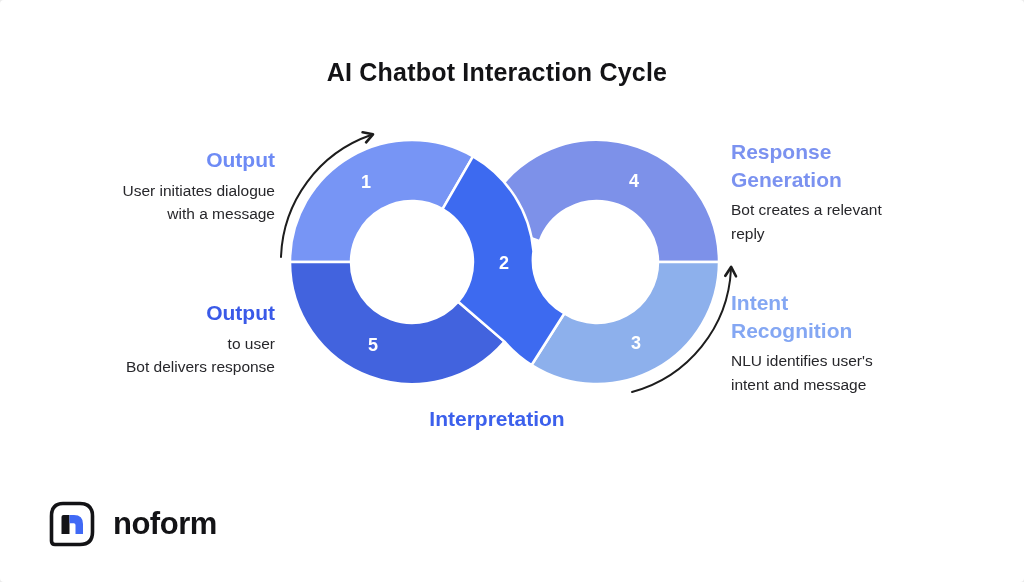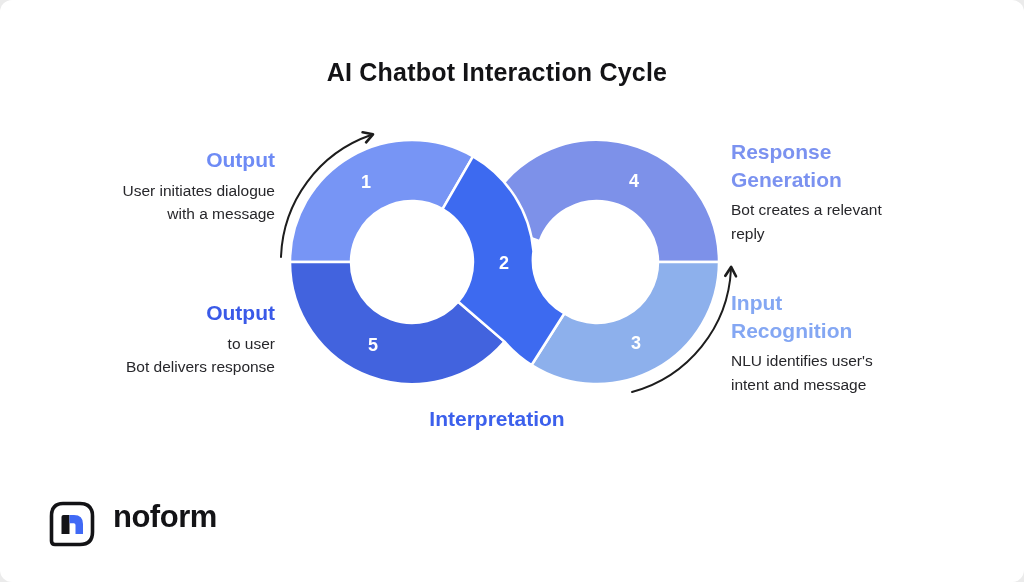--- a/index.html
+++ b/index.html
@@ -1,18 +1,18 @@
 <!DOCTYPE html>
 <html><head>
 <meta charset="utf-8">
 <style>
   html,body{margin:0;padding:0;background:#ebebeb;}
   .frame{
     position:relative;width:1024px;height:582px;background:#ffffff;
-    border-radius:12px;overflow:hidden;
+    border-radius:4px;overflow:hidden;
     font-family:"Liberation Sans","DejaVu Sans",sans-serif;
   }
   .title{
     position:absolute;top:58px;left:497px;transform:translateX(-50%);
     font-size:25px;font-weight:700;color:#131316;white-space:nowrap;letter-spacing:.2px;
   }
   .diagram-svg{position:absolute;left:0;top:0;}
   .num{
     font-family:"Liberation Sans","DejaVu Sans",sans-serif;
     font-size:18px;font-weight:700;fill:#ffffff;
@@ -22,21 +22,21 @@
   .label .d{font-size:15.5px;font-weight:400;line-height:1.5;color:#27272b;white-space:nowrap;}
   .label .d{margin-top:5px;}
   .align-right{text-align:right;}
   .align-left{text-align:left;}
   .align-center{text-align:center;transform:translateX(-50%);}
   .c-input{color:#6e8bf5;}
   .c-output{color:#3a5ae8;}
   .c-interpretation{color:#3c60ec;}
   .c-intent{color:#84a7f3;}
   .c-response{color:#7b92f0;}
-  .logo{position:absolute;left:47px;top:499px;display:flex;align-items:flex-start;gap:16px;}
+  .logo{position:absolute;left:47px;top:499px;display:flex;align-items:center;gap:16px;}
   .logo-text{font-size:31px;font-weight:700;color:#131316;letter-spacing:-0.5px;}
 </style>
 </head>
 <body>
 
 <div class="frame">
 
   <div class="title">AI Chatbot Interaction Cycle</div>
 
   <svg class="diagram-svg" width="1024" height="582" viewBox="0 0 1024 582">
@@ -86,21 +86,21 @@
       <div>Generation</div>
     </div>
     <div class="d">
       <div>Bot creates a relevant</div>
       <div>reply</div>
     </div>
   </div>
 
   <div class="label align-left" style="top:289px;left:731px;">
     <div class="h c-intent">
-      <div>Input</div>
+      <div>Intent</div>
       <div>Recognition</div>
     </div>
     <div class="d">
       <div>NLU identifies user's</div>
       <div>intent and message</div>
     </div>
   </div>
 
   <div class="label align-center" style="top:405px;left:497px;">
     <div class="h c-interpretation">Interpretation</div>

